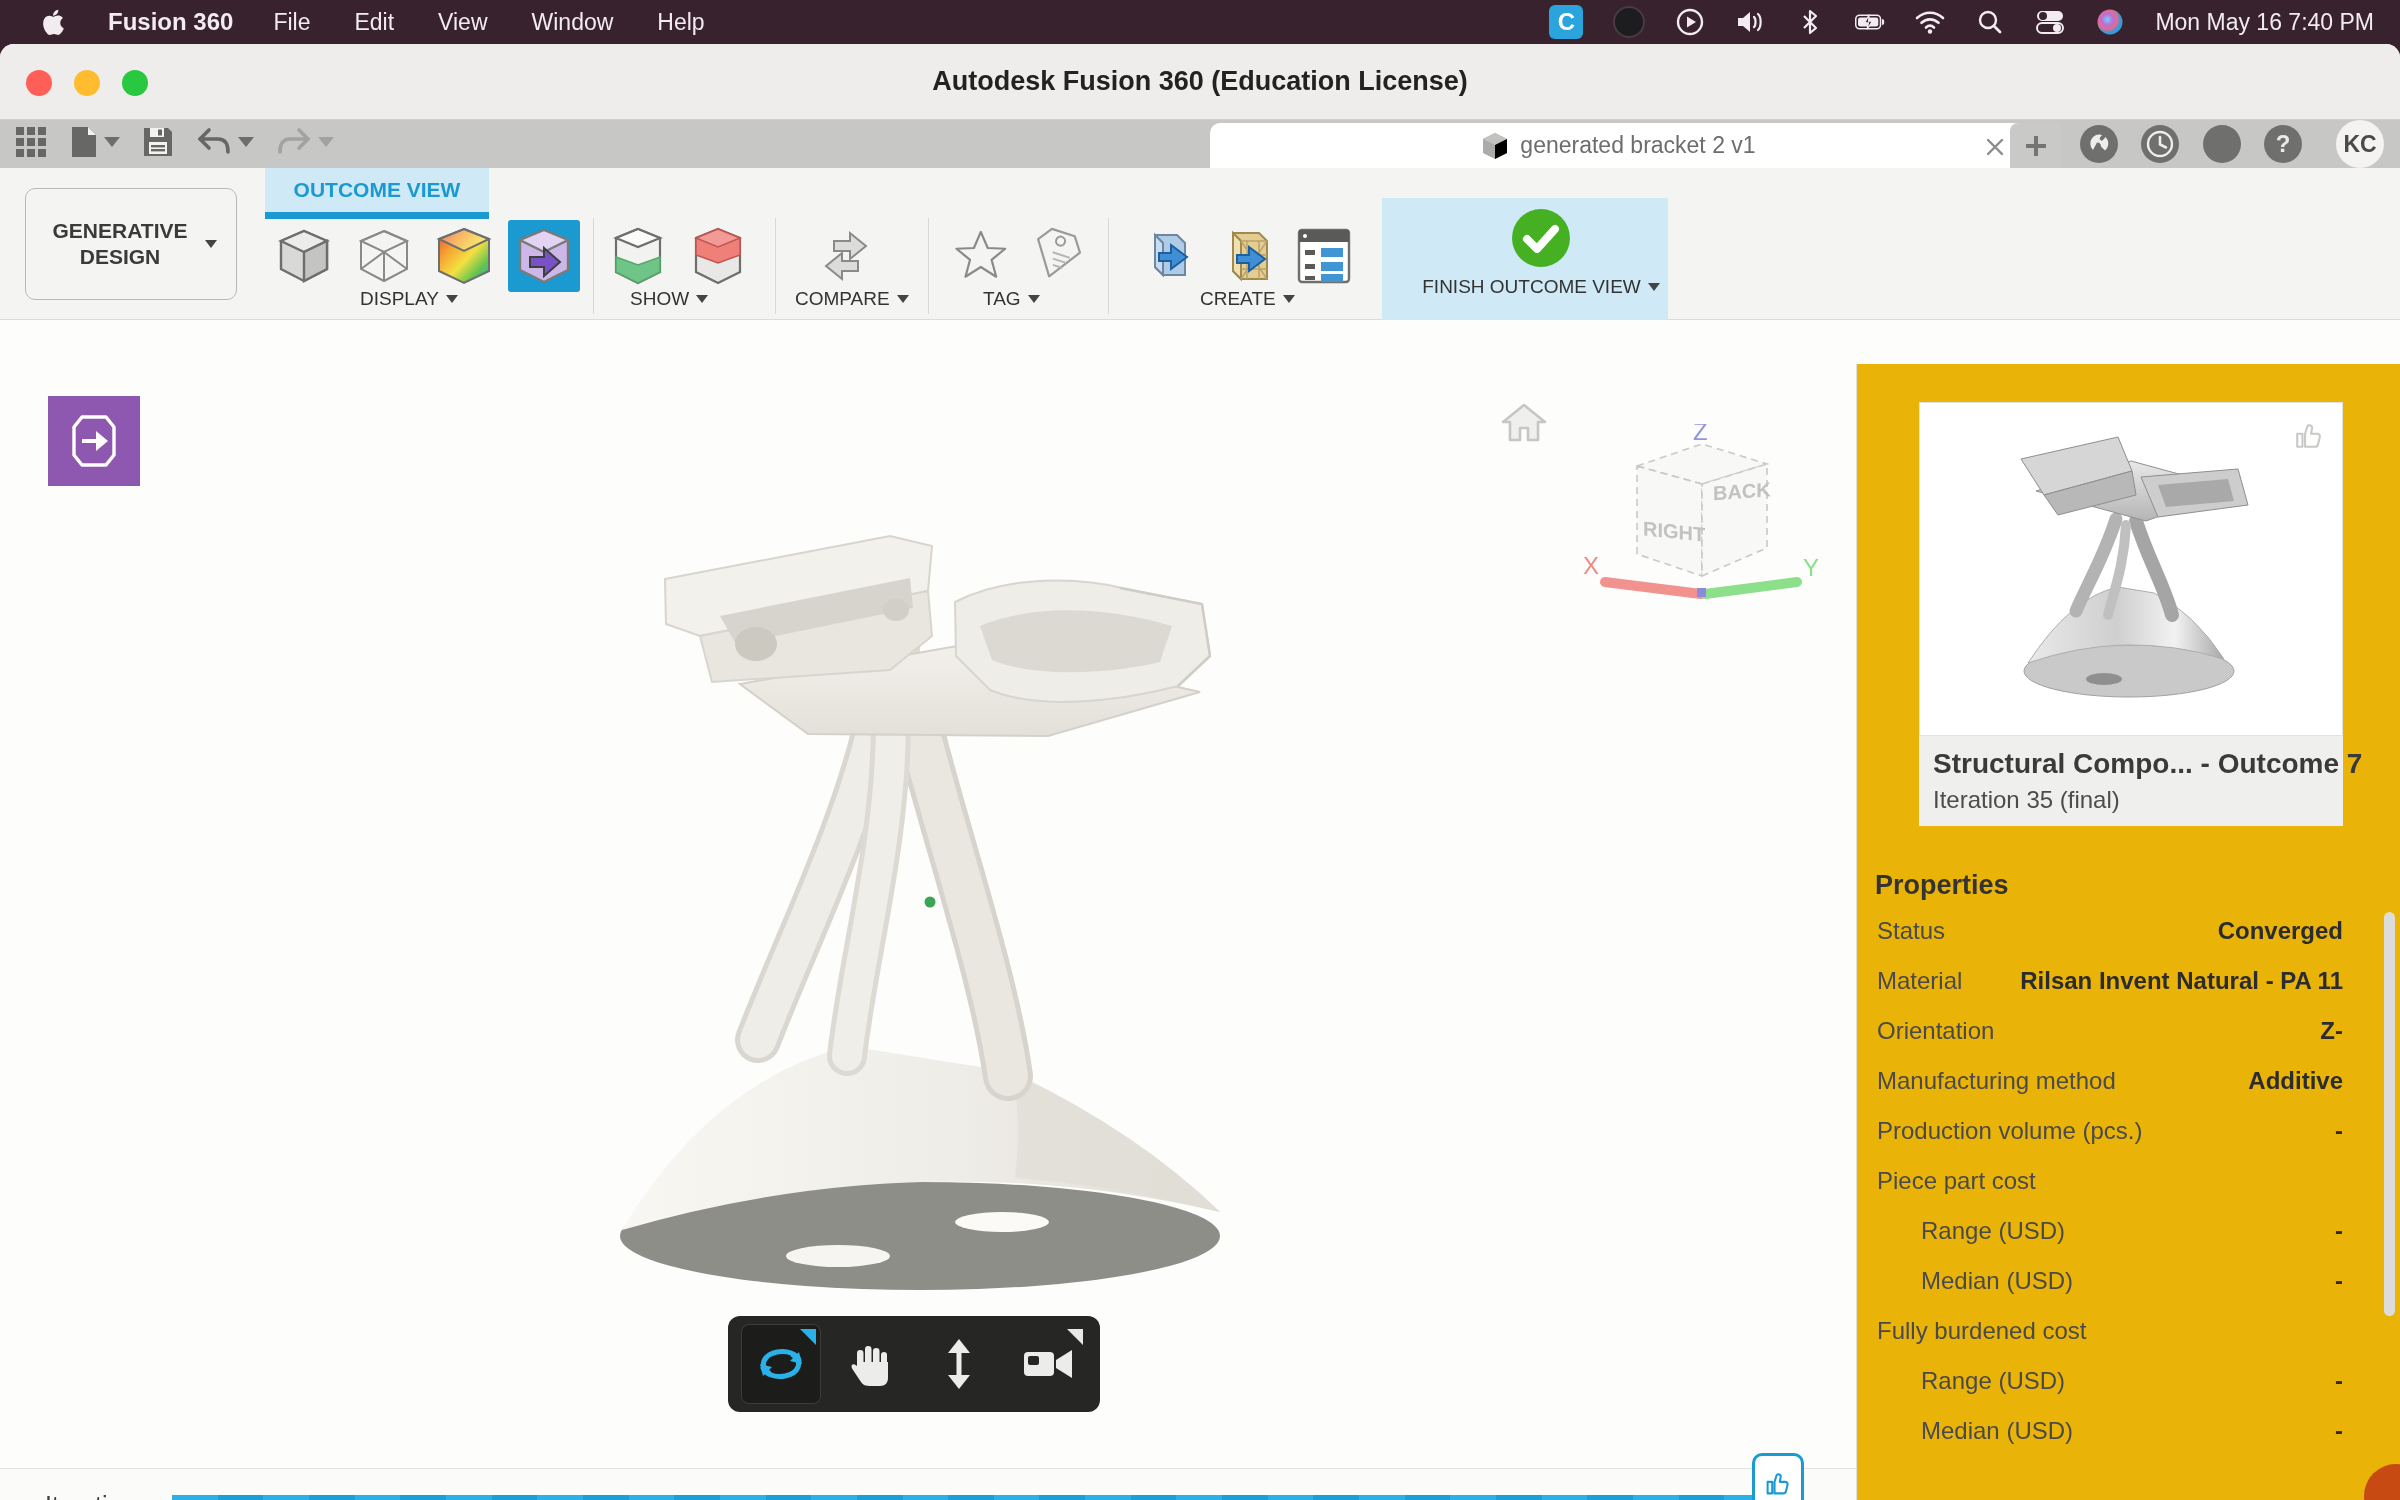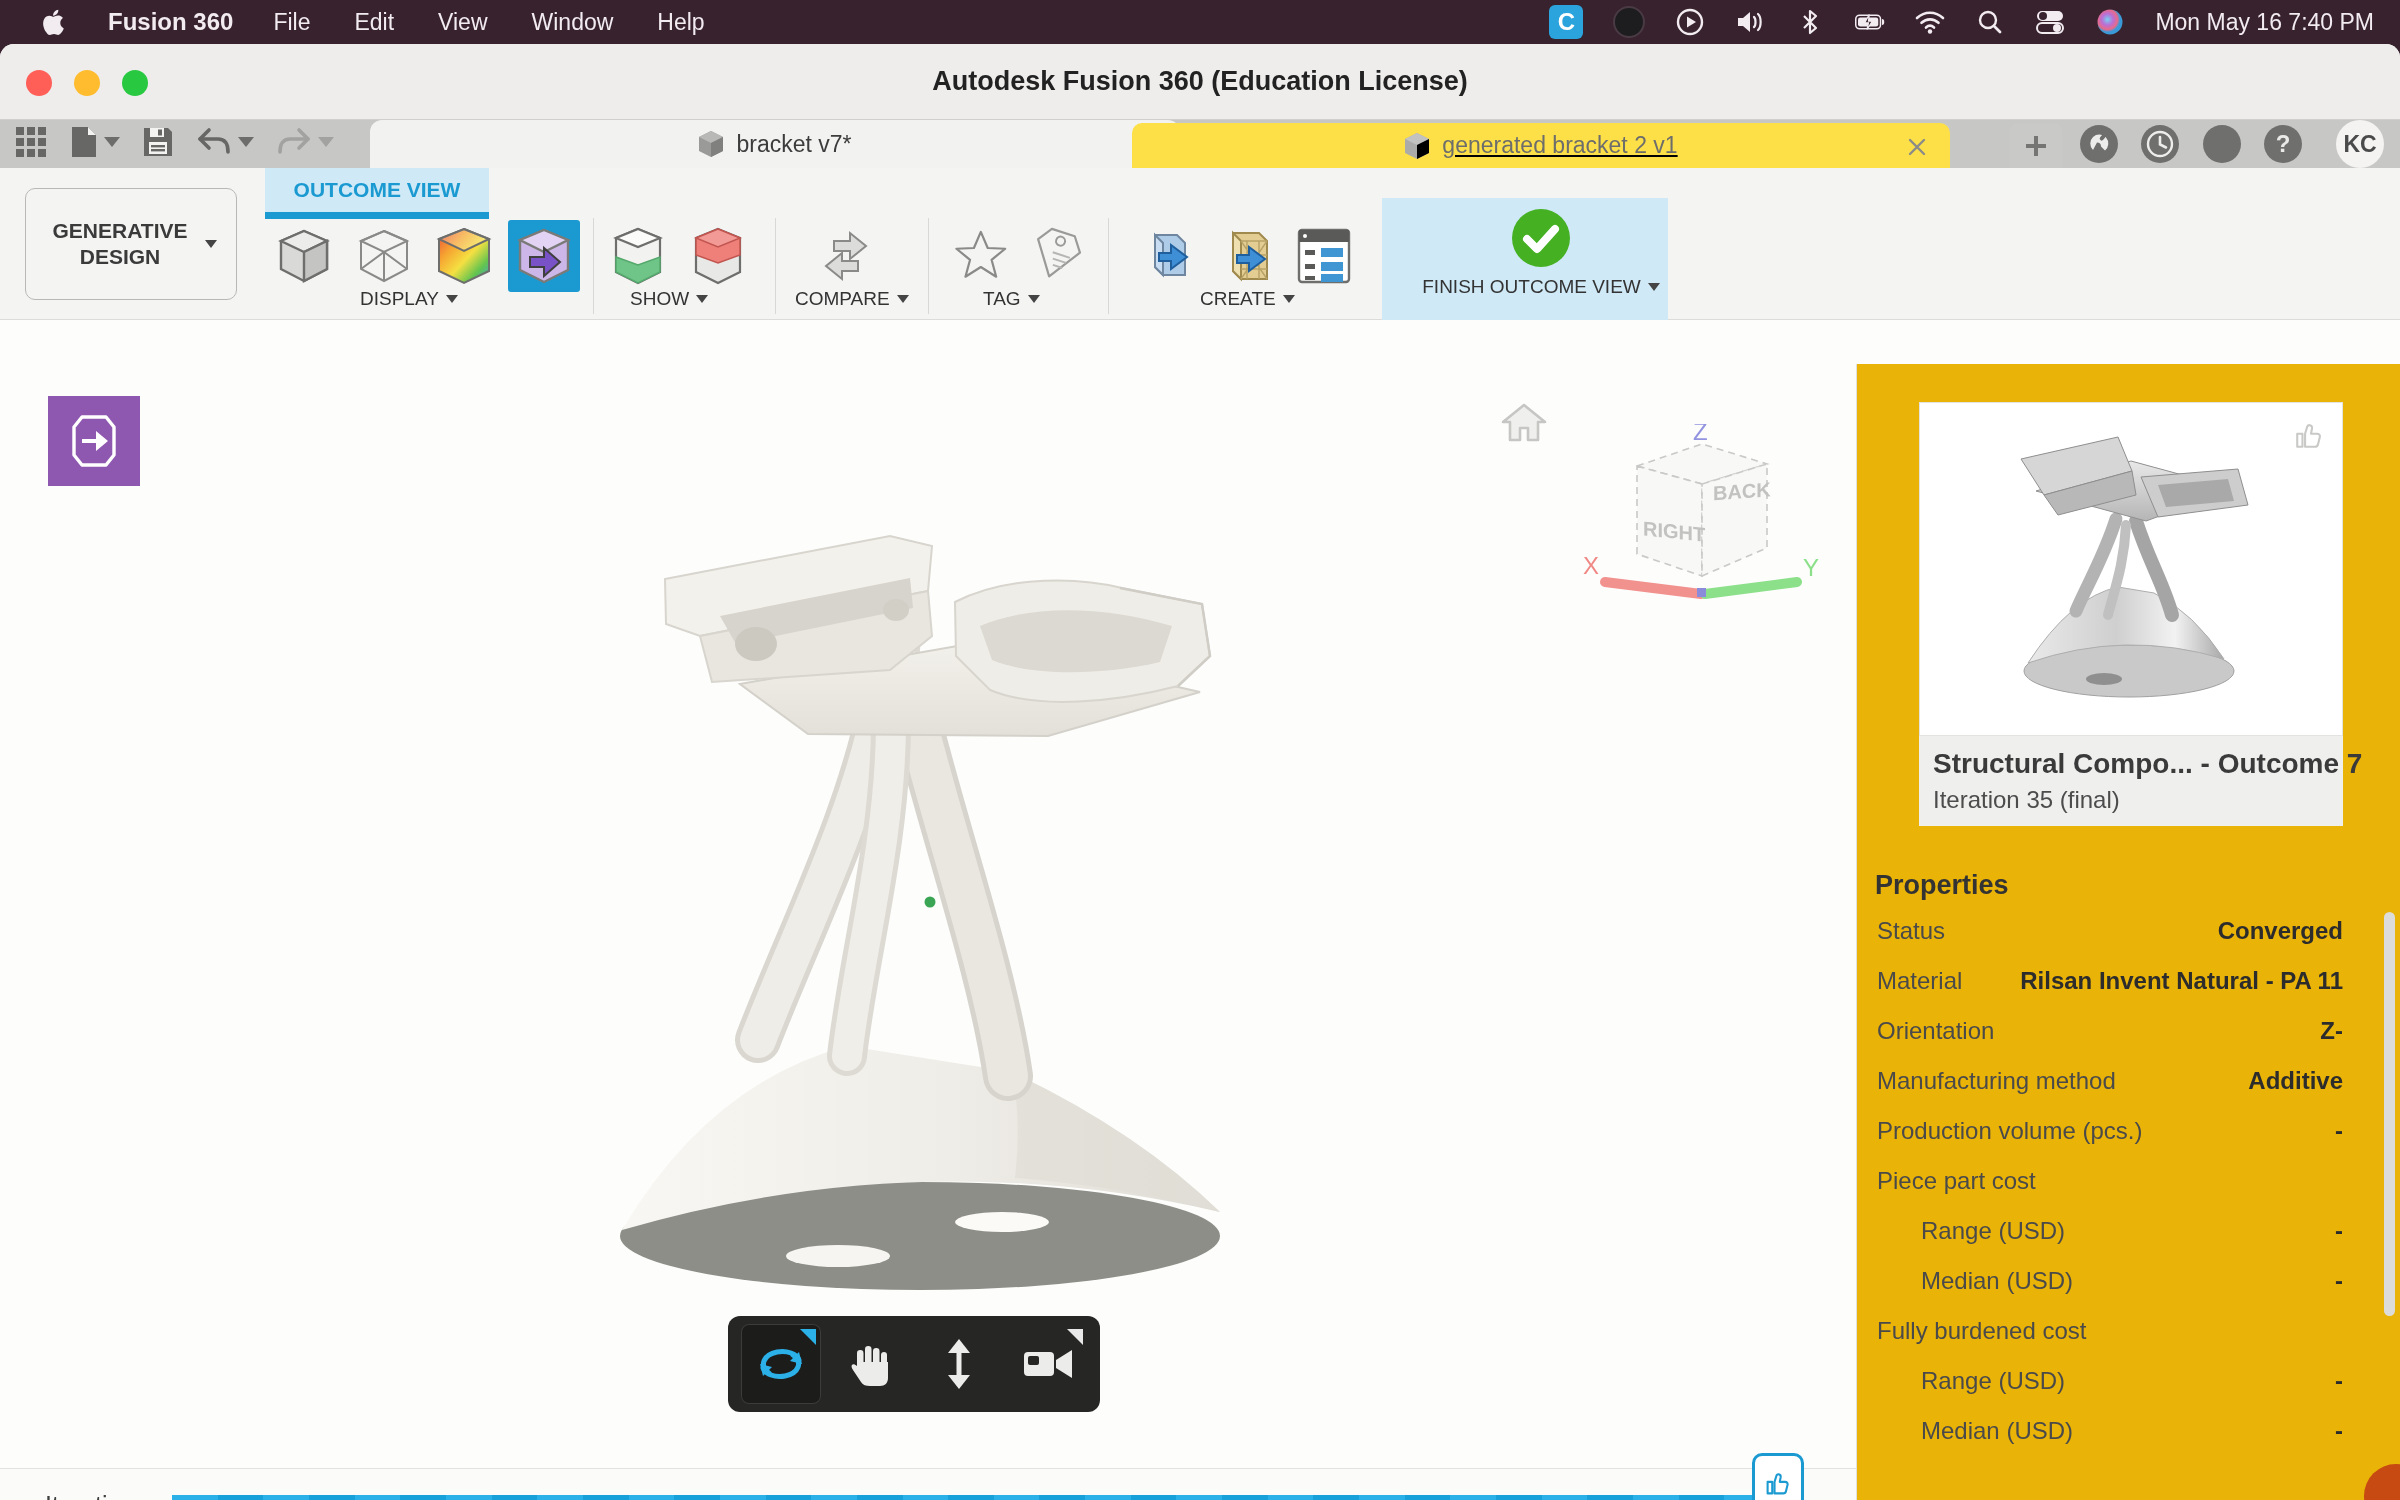--- a/index.html
+++ b/index.html
@@ -34,22 +34,22 @@
   .tabbar { position:relative; height:48px; background:#c7c7c6; }
   .qat { position:absolute; top:5px; left:14px; display:flex; align-items:center; gap:22px; }
   .qat svg { display:block; }
   .caret-dn { width:0; height:0; border-left:8px solid transparent; border-right:8px solid transparent;
     border-top:10px solid #6d6d6c; display:inline-block; }
   .caret-dn.dim { border-top-color:#a2a2a0; }
   .tab { position:absolute; display:flex; align-items:center; }
   .tab-active { left:370px; top:0; width:810px; height:48px; background:#f2f2f1;
     border-radius:12px 12px 0 0; }
   .tab-active .tab-label { font-size:23px; color:#3c3c3c; }
-  .tab-inactive { left:1132px; top:3px; width:818px; height:45px; background:#fde047;
-    border-radius:10px 10px 0 0;text-decoration:underline; }
+  .tab-inactive { left:1210px; top:3px; width:818px; height:45px; background:#ffffff;
+    border-radius:10px 10px 0 0; }
   .tab-inactive .tab-label { font-size:23px; color:#6d6d6c; }
   .tab-inner { display:flex; align-items:center; gap:12px; margin:0 auto; }
   .tab-x { position:absolute; right:20px; top:11px; width:26px; height:26px; }
   .plus-tile { position:absolute; left:2010px; top:3px; width:52px; height:45px; background:#c9c9c8;
     border-radius:8px 8px 0 0; display:flex; align-items:center; justify-content:center; }
   .tb-right-ico { position:absolute; top:5px; width:38px; height:38px; border-radius:50%;
     background:#6f6f6e; display:flex; align-items:center; justify-content:center;
     color:#e9e9e8; font-weight:bold; font-size:24px; }
   .avatar { position:absolute; left:2336px; top:0; width:48px; height:48px; border-radius:50%;
     background:#f4f3f2; display:flex; align-items:center; justify-content:center;
@@ -273,35 +273,20 @@
       </span>
       <span style="display:flex;align-items:center;gap:6px;">
         <svg width="36" height="32" viewBox="0 0 36 32">
             <path d="M23 4 l9 9 -9 9" fill="none" stroke="#a2a2a0" stroke-width="3.6" stroke-linecap="round" stroke-linejoin="round"></path>
             <path d="M32 13 H14 c-7 0-10 5-10 13" fill="none" stroke="#a2a2a0" stroke-width="3.6" stroke-linecap="round"></path>
           </svg>
         <span class="caret-dn dim"></span>
       </span>
     </div>
 
-    <div class="tab tab-active">
-      <span class="tab-inner">
-        <svg width="26" height="28" viewBox="0 0 26 28">
-            <path d="M13 1 L25 7 V21 L13 27 L1 21 V7 Z" fill="#9a9a98"></path>
-            <path d="M13 1 L25 7 L13 13 L1 7 Z" fill="#b8b8b6"></path>
-            <path d="M13 13 L25 7 V21 L13 27 Z" fill="#80807e"></path>
-          </svg>
-        <span class="tab-label">bracket v7*</span>
-      </span>
-      <span class="tab-x">
-        <svg width="26" height="26" viewBox="0 0 26 26">
-            <path d="M6 6 L20 20 M20 6 L6 20" stroke="#7a7a78" stroke-width="2.6" stroke-linecap="round"></path>
-          </svg>
-      </span>
-    </div>
 
     <div class="tab tab-inactive">
       <span class="tab-inner">
         <svg width="26" height="28" viewBox="0 0 26 28">
             <path d="M13 1 L25 7 V21 L13 27 L1 21 V7 Z" fill="#ababa9"></path>
             <path d="M13 1 L25 7 L13 13 L1 7 Z" fill="#c2c2c0"></path>
             <path d="M13 13 L25 7 V21 L13 27 Z" fill="#99999七" fill-opacity="1"></path>
           </svg>
         <span class="tab-label">generated bracket 2 v1</span>
       </span>

